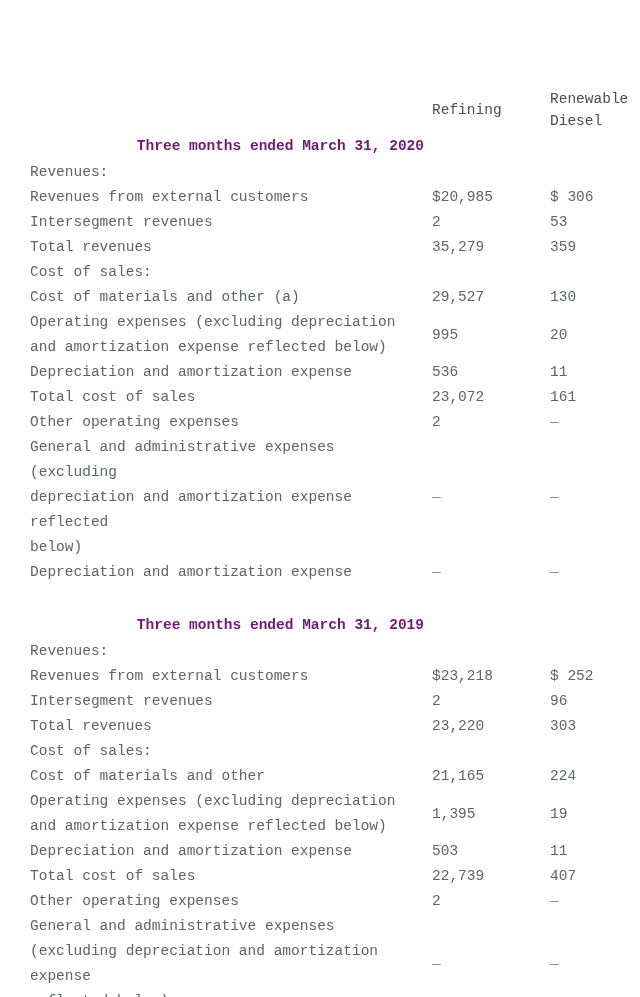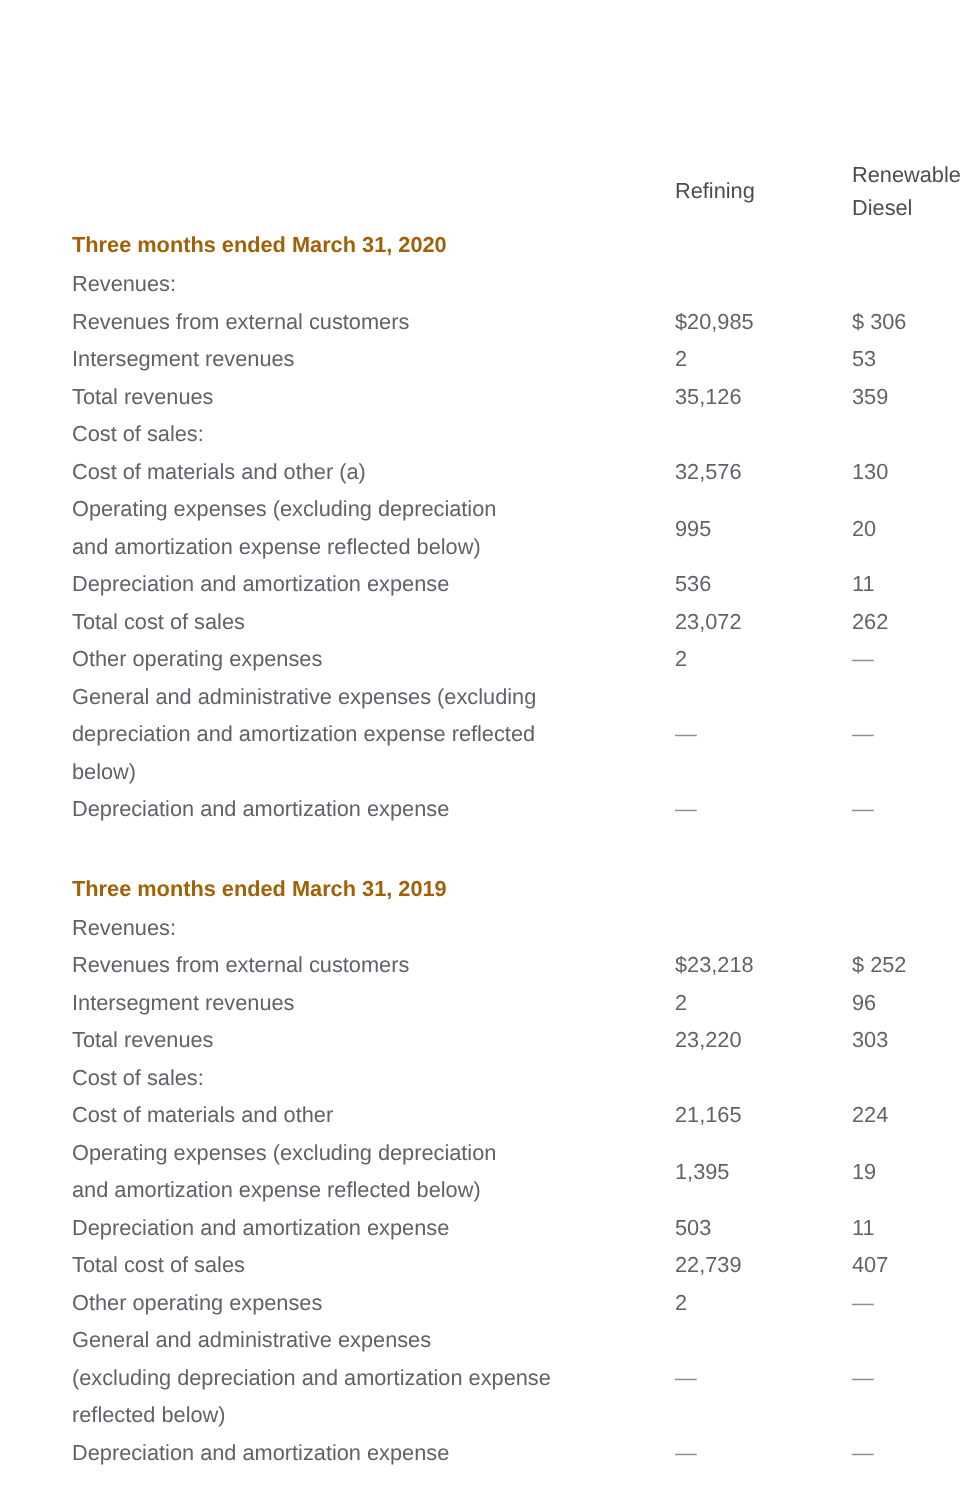--- a/index.html
+++ b/index.html
@@ -14,21 +14,22 @@
     font-family: "Liberation Sans", sans-serif;
     color: #5f6368;
     -webkit-font-smoothing: antialiased;
   }
   .sheet {
     position: relative;
     width: 640px;
     height: 997px;
     overflow: hidden;
     box-sizing: border-box;
-    padding: 18px;
+    padding: 0;
+    font-family: Liberation Mono, monospace;
   }
   table.fin {
     width: 640px;
     border-collapse: collapse;
     table-layout: fixed;
   }
   table.fin col.c-label { width: 424px; }
   table.fin col.c-v1    { width: 96px; }
   table.fin col.c-paren { width: 22px; }
   table.fin col.c-v2    { width: 98px; }
@@ -63,21 +64,22 @@
     color: #5f6368;
   }
   .r td.label { padding-left: 30px; }
   .r td.v1 { padding-left: 8px; }
   .r td.paren { padding-left: 0px; text-align: left; }
   .r td.v2 { padding-left: 8px; margin-left: 16px; }
 
   
   .r.section td.label {
     font-weight: bold;
-    color: #a16207;
+    color: #701a75;
+    text-align: right;
   }
   .r.section td { height: 28px; line-height: 28px; }
 
   
   .r.multi td { line-height: 25px; }
   .r.multi td.label .ln { display: block; }
   .r.multi2 td { height: 50px; }
   .r.multi3 td { height: 75px; }
 
   
@@ -133,33 +135,33 @@
           <td class="v2">$ 306</td>
         </tr>
         <tr class="r">
           <td class="label">Intersegment revenues</td>
           <td class="v1">2</td>
           <td class="paren"></td>
           <td class="v2">53</td>
         </tr>
         <tr class="r">
           <td class="label">Total revenues</td>
-          <td class="v1">35,126</td>
+          <td class="v1">35,279</td>
           <td class="paren"></td>
           <td class="v2">359</td>
         </tr>
         <tr class="r">
           <td class="label">Cost of sales:</td>
           <td class="v1"></td>
           <td class="paren"></td>
           <td class="v2"></td>
         </tr>
         <tr class="r">
           <td class="label">Cost of materials and other (a)</td>
-          <td class="v1">32,576</td>
+          <td class="v1">29,527</td>
           <td class="paren"></td>
           <td class="v2">130</td>
         </tr>
         <tr class="r multi multi2">
           <td class="label">
             <span class="ln">Operating expenses (excluding depreciation</span>
             <span class="ln">and amortization expense reflected below)</span>
           </td>
           <td class="v1">995</td>
           <td class="paren"></td>
@@ -168,21 +170,21 @@
         <tr class="r">
           <td class="label">Depreciation and amortization expense</td>
           <td class="v1">536</td>
           <td class="paren"></td>
           <td class="v2">11</td>
         </tr>
         <tr class="r">
           <td class="label">Total cost of sales</td>
           <td class="v1">23,072</td>
           <td class="paren"></td>
-          <td class="v2">262</td>
+          <td class="v2">161</td>
         </tr>
         <tr class="r">
           <td class="label">Other operating expenses</td>
           <td class="v1">2</td>
           <td class="paren"></td>
           <td class="v2"><span class="dash">—</span></td>
         </tr>
         <tr class="r multi multi3">
           <td class="label">
             <span class="ln">General and administrative expenses (excluding</span>

